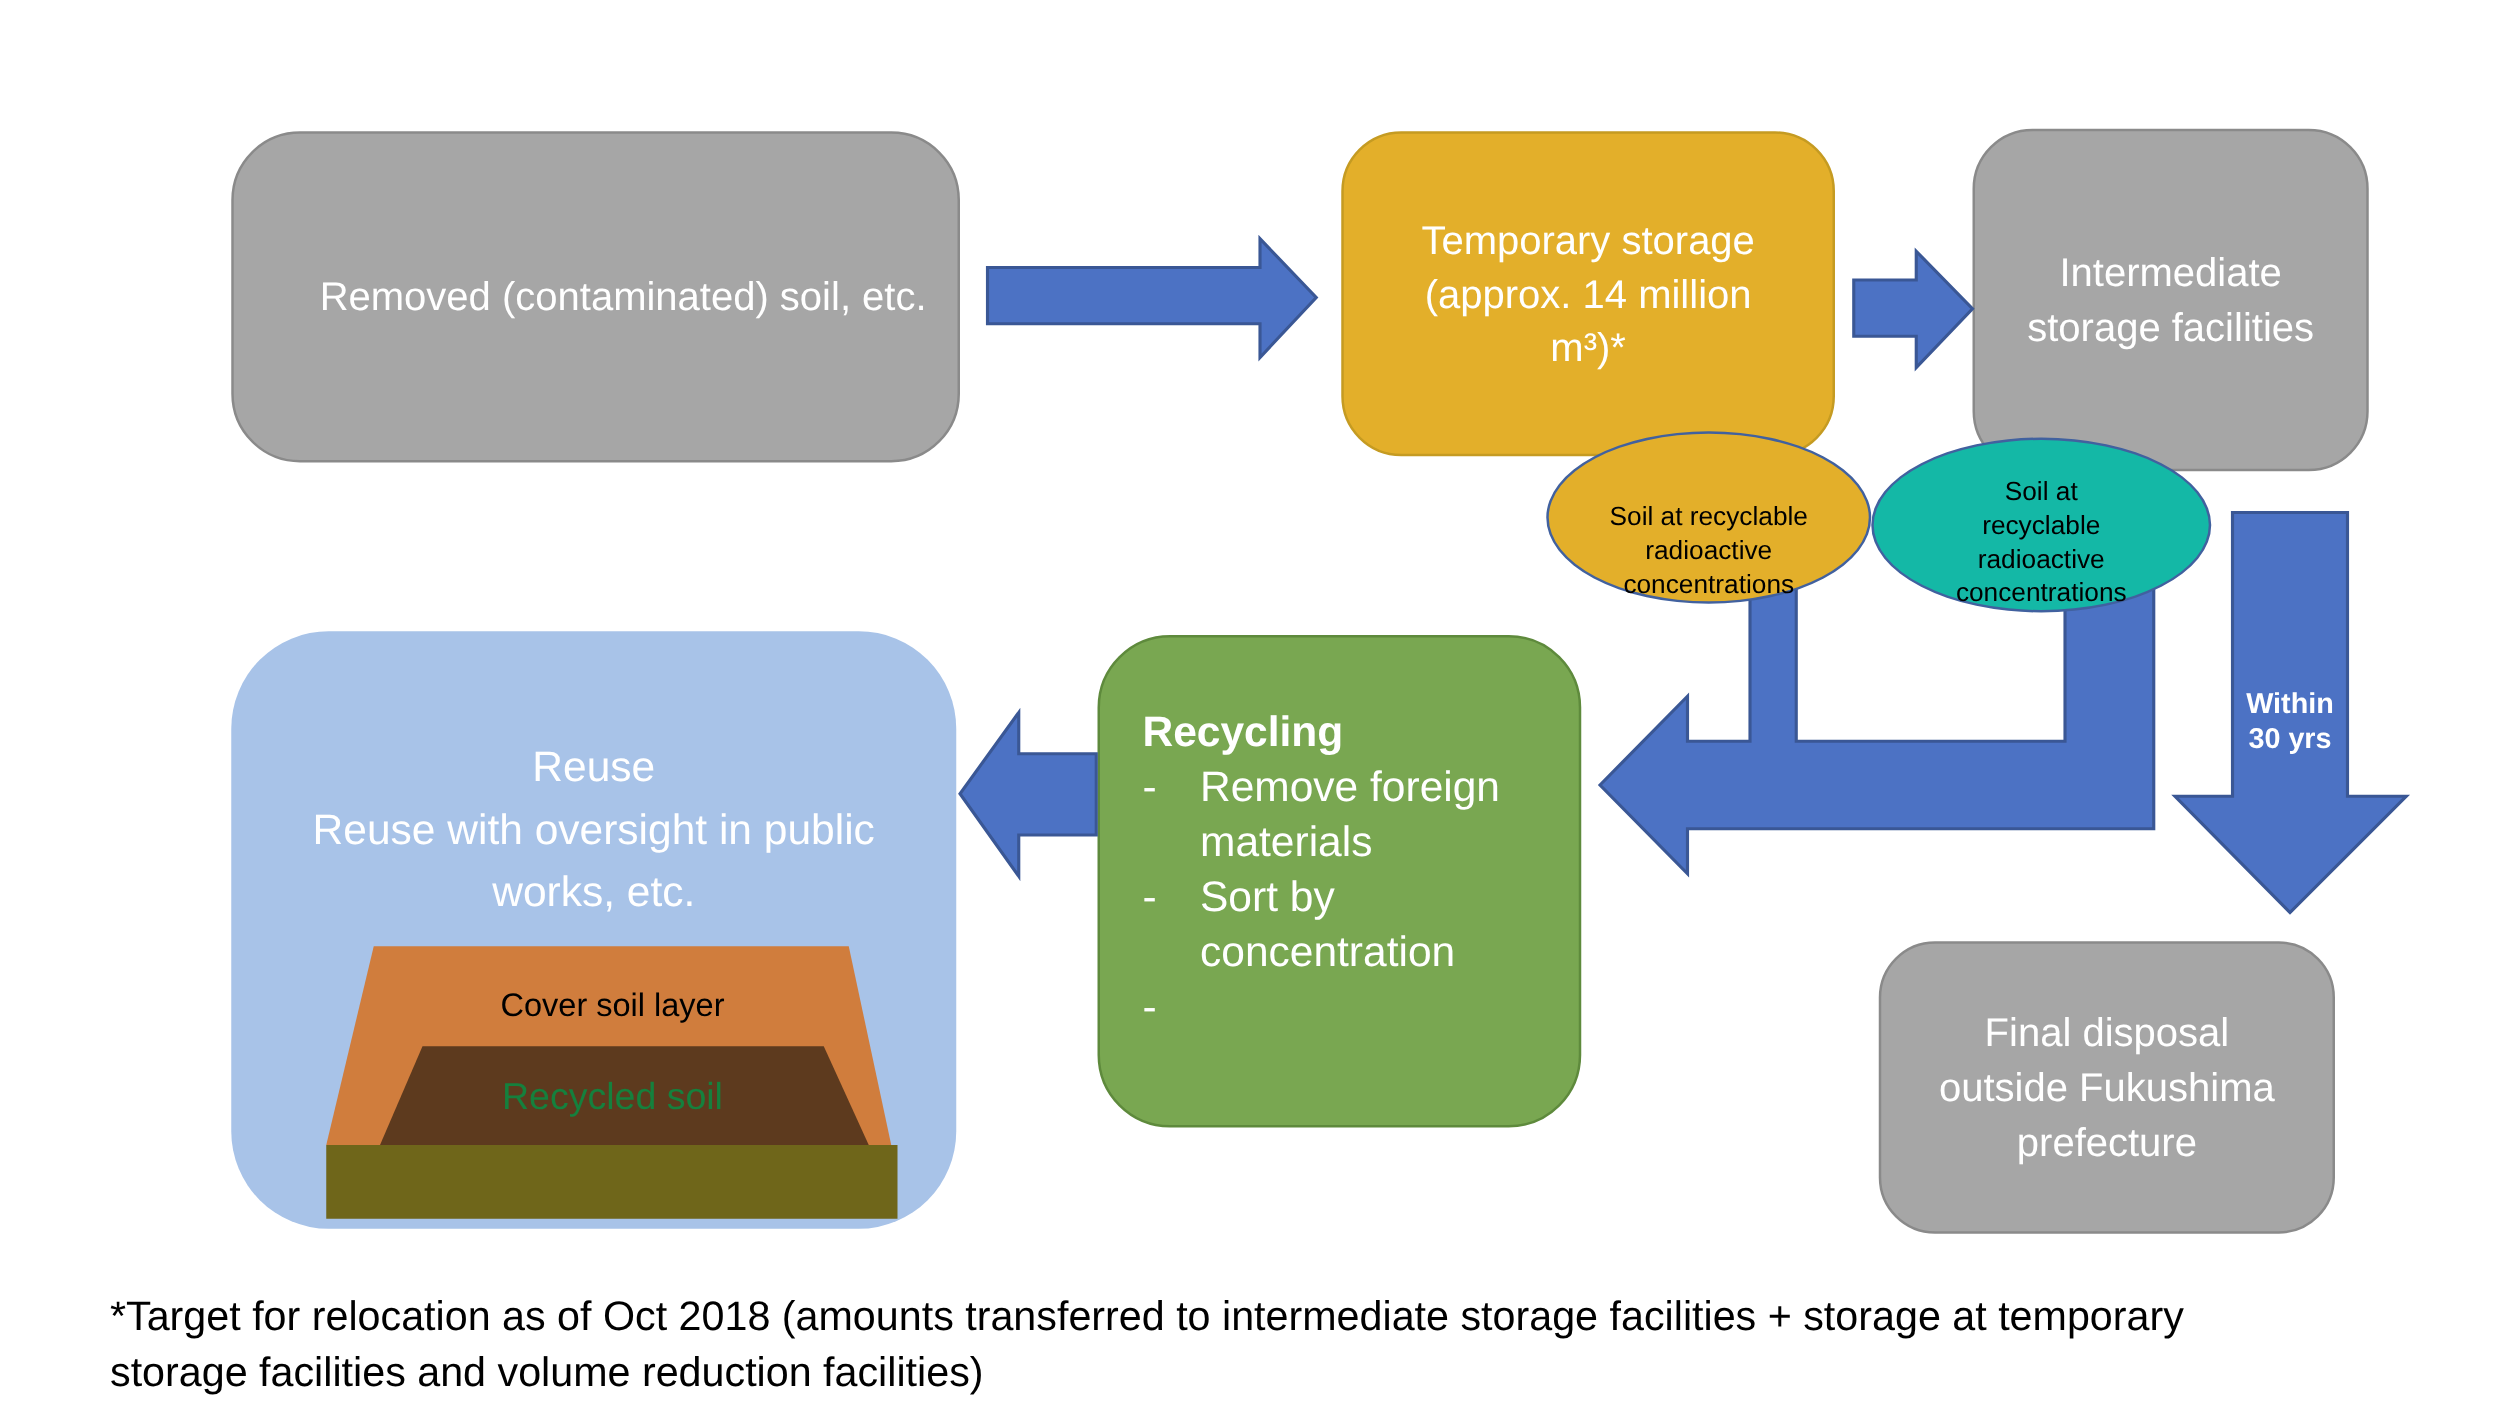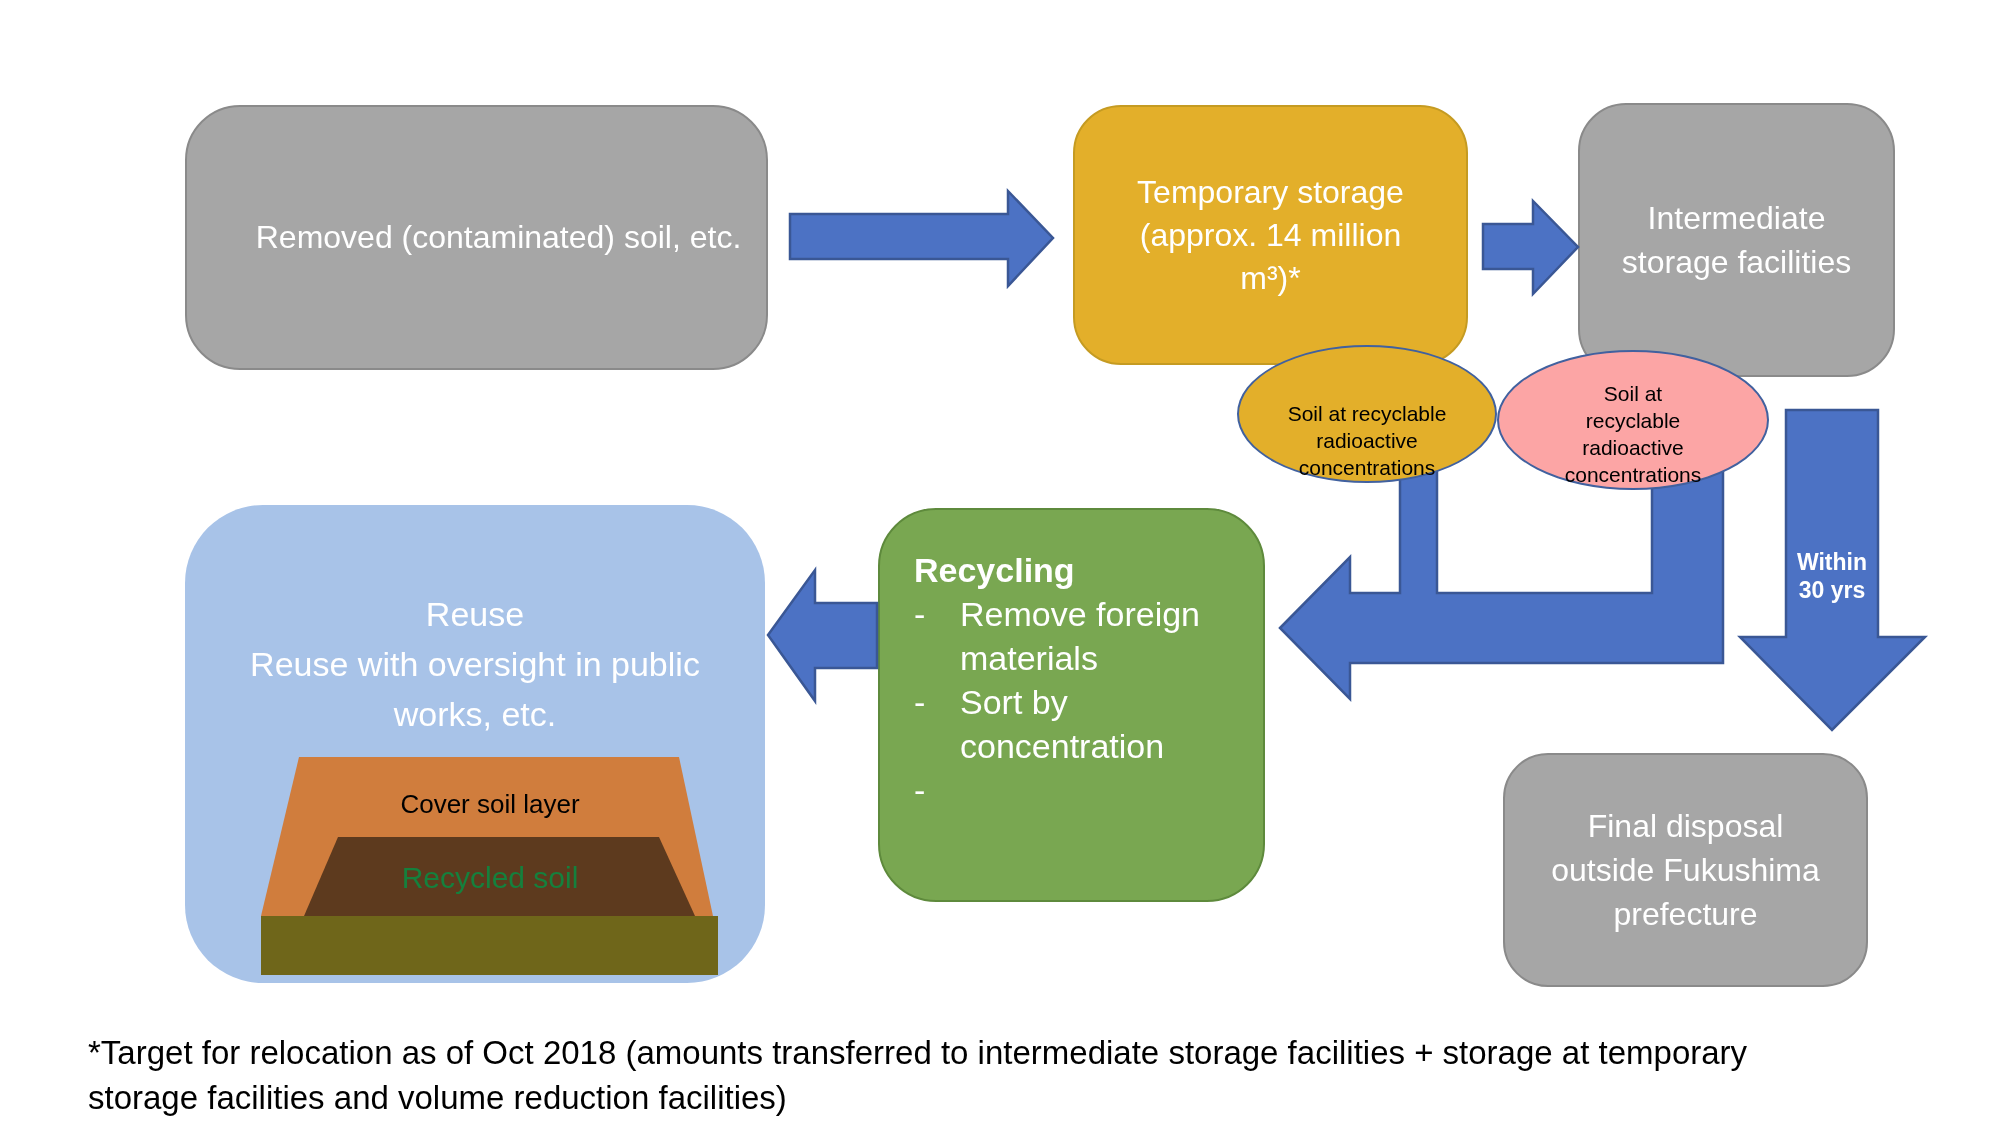--- a/index.html
+++ b/index.html
@@ -12,36 +12,36 @@
   .gray-box{background:#A6A6A6;border:2px solid #8A8A8A;}
   #removed-box{left:185px;top:105px;width:583px;height:265px;border-radius:55px;font-size:32px;padding-left:44px;}
   #temporary-box{left:1073px;top:105px;width:395px;height:260px;border-radius:48px;
      background:#E3AF2A;border:2px solid #C59B22;font-size:32px;line-height:43px;text-align:right;}
   #intermediate-box{left:1578px;top:103px;width:317px;height:274px;border-radius:48px;
      font-size:32px;line-height:44px;}
   #final-box{left:1503px;top:753px;width:365px;height:234px;border-radius:45px;
      font-size:32px;line-height:44px;}
   #recycling-box{left:878px;top:508px;width:387px;height:394px;border-radius:58px;
      background:#79A751;border:2px solid #5E8A3C;position:absolute;box-sizing:border-box;color:#fff;}
-  #recycling-content{padding:38px 20px 0 34px;text-align:left;font-size:34px;line-height:44px;}
+  #recycling-content{padding:38px 20px 0 34px;text-align:left;font-size:34px;line-height:44px;margin-top:16px;}
   #recycling-title{font-weight:bold;}
   #recycling-list{list-style:none;margin:0;padding:0;}
   #recycling-list li{display:flex;}
   .bullet-dash{width:46px;flex:0 0 46px;}
   .bullet-text{width:272px;}
   #reuse-box{left:185px;top:505px;width:580px;height:478px;border-radius:78px;
      background:#A8C3E8;position:absolute;}
   #reuse-text{position:absolute;left:185px;top:589px;width:580px;text-align:center;
      color:#fff;font-size:34px;line-height:50px;}
   #reuse-title{font-weight:normal;}
   .ellipse{position:absolute;border-radius:50%;border:2px solid #41619F;
      display:flex;flex-direction:column;align-items:center;justify-content:flex-end;
      color:#000;font-size:21px;text-align:center;box-sizing:border-box;}
   #ellipse-yellow{left:1237px;top:345px;width:260px;height:138px;background:#E3AF2A;line-height:27px;}
-  #ellipse-gray{left:1497px;top:350px;width:272px;height:140px;background:#fca5a5;line-height:27px;}
+  #ellipse-gray{left:1497px;top:350px;width:272px;height:140px;background:#14b8a6;line-height:27px;}
   #arrow-svg{position:absolute;left:0;top:0;width:2000px;height:1125px;}
   .arrow{fill:#4C72C4;stroke:#3A5795;stroke-width:2.5;}
   #within-label{position:absolute;left:1786px;top:520px;width:92px;text-align:center;
      color:#fff;font-size:23px;line-height:28px;font-weight:600;margin-top:28px;}
   #cover-soil-label{position:absolute;left:259px;top:789px;width:462px;text-align:center;
      color:#000;font-size:26px;}
   #recycled-soil-label{position:absolute;left:259px;top:861px;width:462px;text-align:center;
      color:#15803d;font-size:30px;}
   #footnote{position:absolute;left:88px;top:1030px;width:1880px;color:#000;
      font-size:33px;line-height:45px;}

